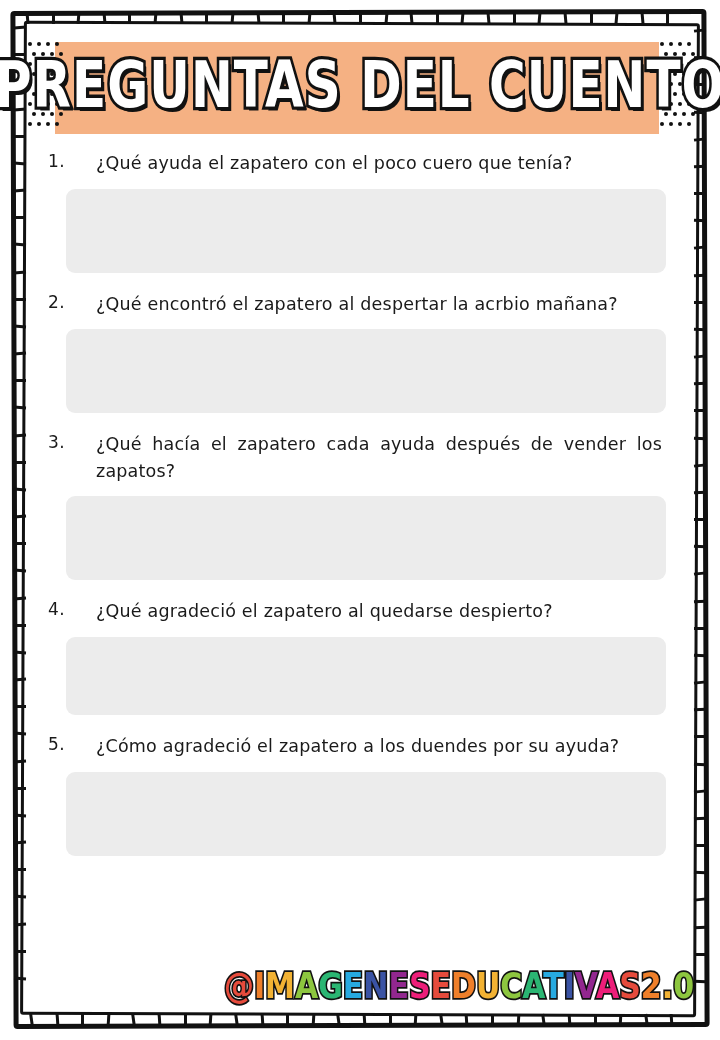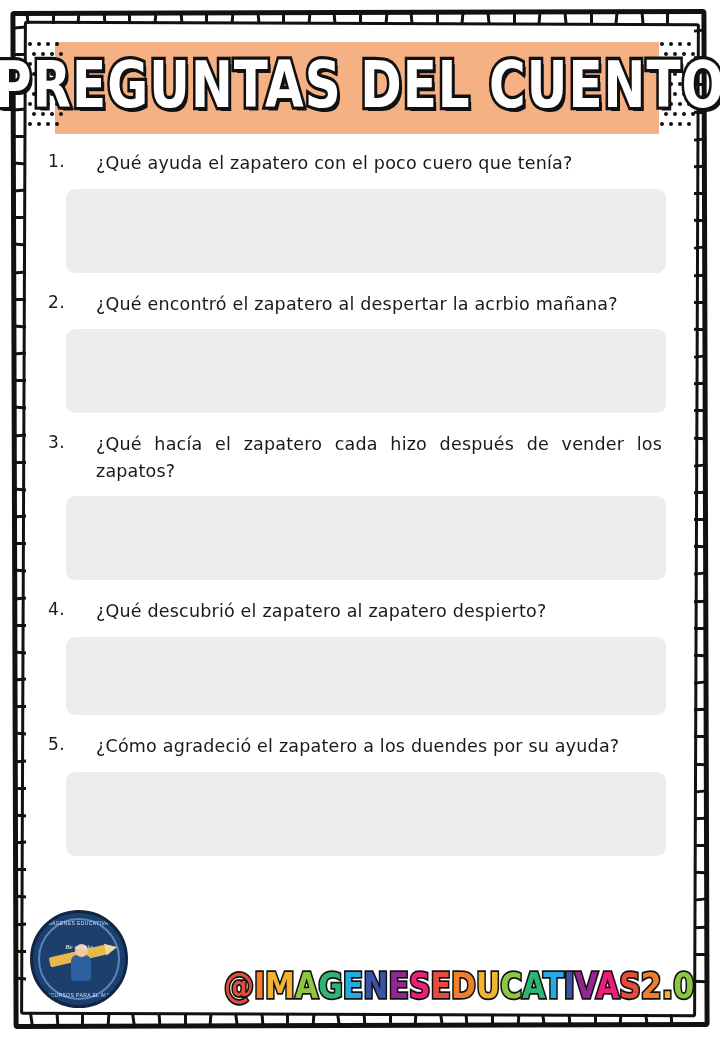--- a/index.html
+++ b/index.html
@@ -461,47 +461,39 @@
       <div class="q-row">
         <div class="q-num">2.</div>
         <div class="q-text">¿Qué encontró el zapatero al despertar la acrbio mañana?</div>
       </div>
       <div class="answer-box"></div>
     </div>
 
     <div class="q-item">
       <div class="q-row">
         <div class="q-num">3.</div>
-        <div class="q-text">¿Qué hacía el zapatero cada hizo después de vender los zapatos?</div>
+        <div class="q-text">¿Qué hacía el zapatero cada ayuda después de vender los zapatos?</div>
       </div>
       <div class="answer-box"></div>
     </div>
 
     <div class="q-item">
       <div class="q-row">
         <div class="q-num">4.</div>
-        <div class="q-text">¿Qué descubrió el zapatero al zapatero despierto?</div>
+        <div class="q-text">¿Qué agradeció el zapatero al quedarse despierto?</div>
       </div>
       <div class="answer-box short"></div>
     </div>
 
     <div class="q-item">
       <div class="q-row">
         <div class="q-num">5.</div>
         <div class="q-text">¿Cómo agradeció el zapatero a los duendes por su ayuda?</div>
       </div>
       <div class="answer-box"></div>
     </div>
 
   </div>
 
-  <div class="logo">
-    <div class="logo-ring"></div>
-    <div class="logo-arc-text">IMÁGENES EDUCATIVAS</div>
-    <div class="logo-pencil"></div>
-    <div class="logo-kid"></div>
-    <div class="logo-mid">Be acrbio</div>
-    <div class="logo-arc-text bottom">RECURSOS PARA EL AULA</div>
-  </div>
 
   <div class="handle"><span style="color: rgb(230, 75, 60);">@</span><span style="color: rgb(239, 127, 42);">I</span><span style="color: rgb(242, 178, 51);">M</span><span style="color: rgb(141, 198, 63);">A</span><span style="color: rgb(43, 182, 115);">G</span><span style="color: rgb(39, 170, 225);">E</span><span style="color: rgb(58, 83, 164);">N</span><span style="color: rgb(146, 39, 143);">E</span><span style="color: rgb(237, 30, 121);">S</span><span style="color: rgb(230, 75, 60);">E</span><span style="color: rgb(239, 127, 42);">D</span><span style="color: rgb(242, 178, 51);">U</span><span style="color: rgb(141, 198, 63);">C</span><span style="color: rgb(43, 182, 115);">A</span><span style="color: rgb(39, 170, 225);">T</span><span style="color: rgb(58, 83, 164);">I</span><span style="color: rgb(146, 39, 143);">V</span><span style="color: rgb(237, 30, 121);">A</span><span style="color: rgb(230, 75, 60);">S</span><span style="color: rgb(239, 127, 42);">2</span><span style="color: rgb(242, 178, 51);">.</span><span style="color: rgb(141, 198, 63);">0</span></div>
 
 </div>
 
 </body></html>

